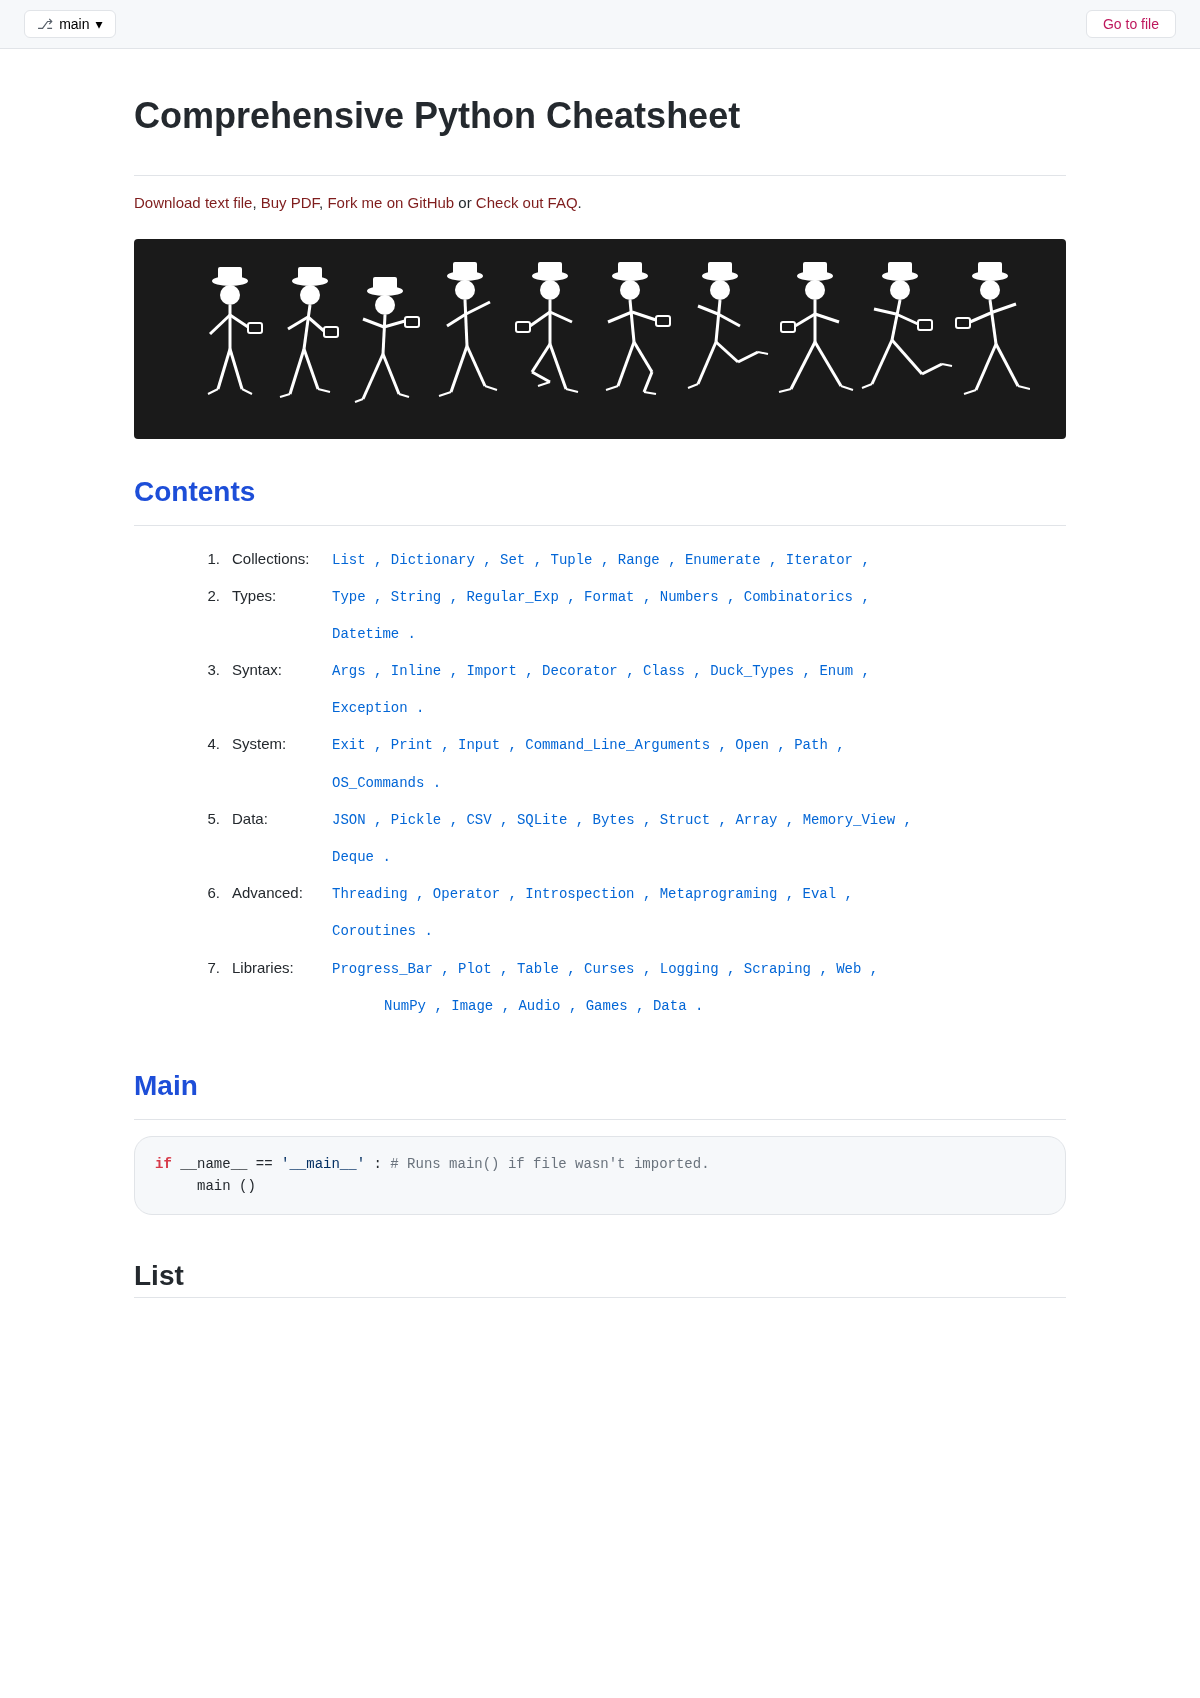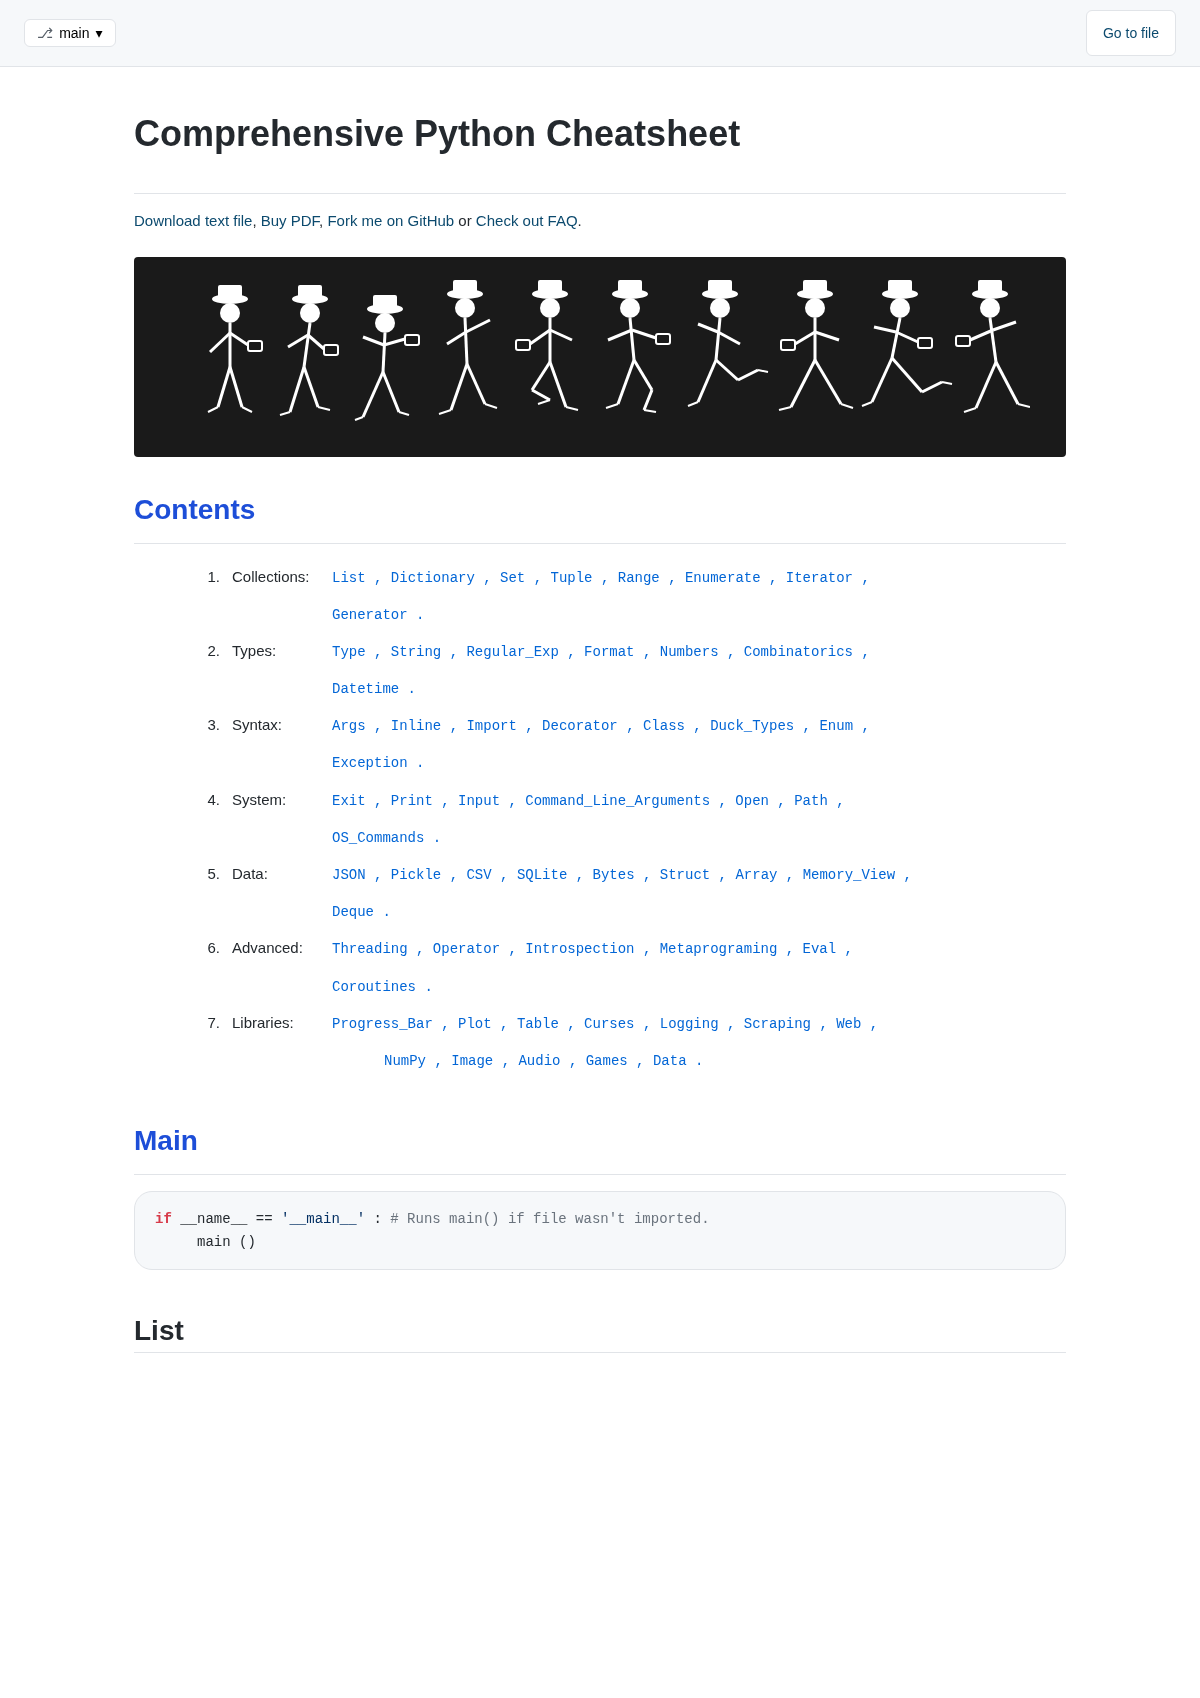--- a/index.html
+++ b/index.html
@@ -28,25 +28,25 @@
       background: #fff;
       cursor: pointer;
       font-size: 14px;
     }
     .branch-icon {
       color: #586069;
     }
     .go-to-file-btn {
       border: 1px solid #e1e4e8;
       border-radius: 6px;
-      padding: 14px 16px;
+      padding: 5px 16px;
       background: #fff;
       font-size: 14px;
       cursor: pointer;
-      color: #0c4a6e;
+      color: #be185d;
     }
 
     .content {
       max-width: 980px;
       margin: 0 auto;
       padding: 40px 24px;
     }
 
     h1.page-title {
       font-size: 36px;
@@ -59,21 +59,21 @@
       border: none;
       border-top: 1px solid #e1e4e8;
       margin: 0 0 16px 0;
     }
 
     .links-line {
       margin-bottom: 24px;
       font-size: 15px;
     }
     .links-line a {
-      color: #0c4a6e;
+      color: #7f1d1d;
       text-decoration: none;
     }
     .links-line span { color: #24292e; }
 
     .silly-walks {
       width: 100%;
       height: 200px;
       background: #1a1a1a;
       border-radius: 4px;
       margin-bottom: 32px;
@@ -346,25 +346,20 @@
   <div class="contents-section">
     <h2 class="section-title">Contents</h2>
     <hr class="divider">
 
     <table class="toc-table">
       <tbody id="toc-body">
       <tr>
             <td class="toc-num">1.</td>
             <td class="toc-label">Collections:</td>
             <td class="toc-links"><a href="#">List</a> , <a href="#">Dictionary</a> , <a href="#">Set</a> , <a href="#">Tuple</a> , <a href="#">Range</a> , <a href="#">Enumerate</a> , <a href="#">Iterator</a> ,</td>
-          </tr>
-          <tr>
-            <td></td>
-            <td></td>
-            <td class="toc-continuation"><a href="#">Generator</a> .</td>
           </tr>
           <tr>
             <td class="toc-num">2.</td>
             <td class="toc-label">Types:</td>
             <td class="toc-links"><a href="#">Type</a> , <a href="#">String</a> , <a href="#">Regular_Exp</a> , <a href="#">Format</a> , <a href="#">Numbers</a> , <a href="#">Combinatorics</a> ,</td>
           </tr>
           <tr>
             <td></td>
             <td></td>
             <td class="toc-continuation"><a href="#">Datetime</a> .</td>

